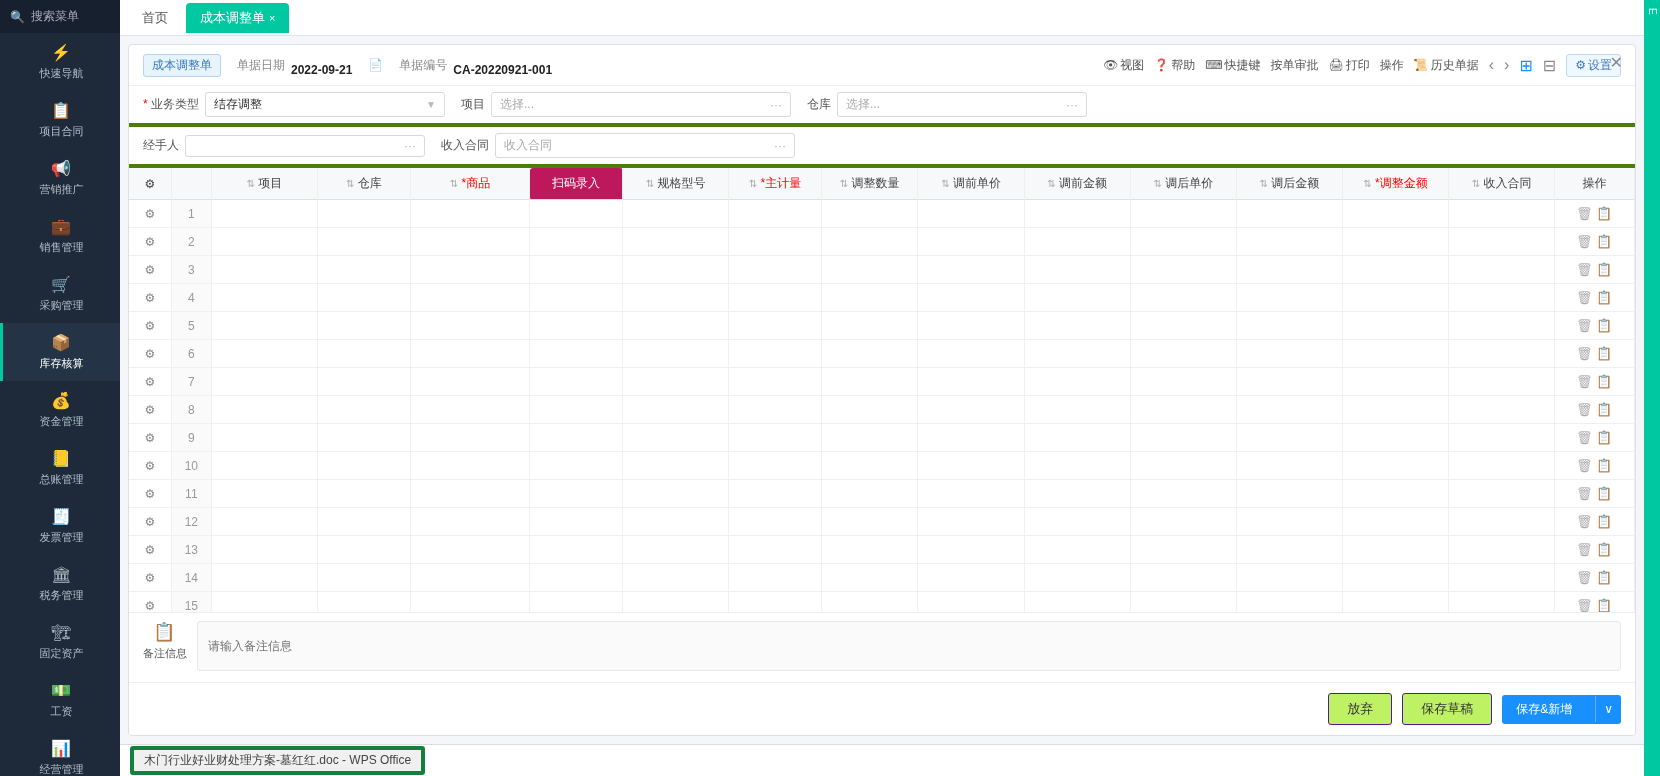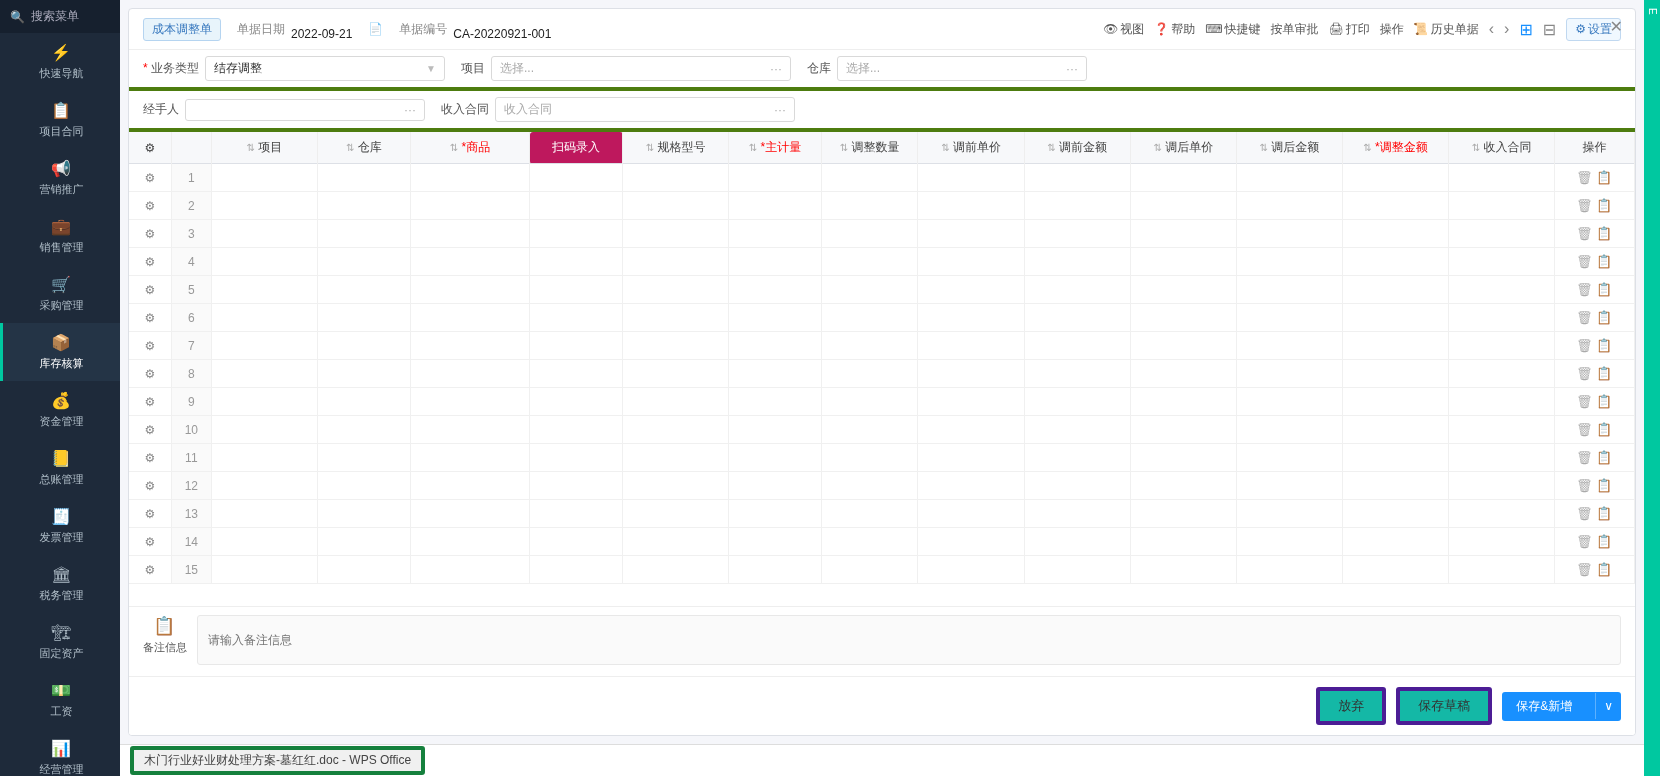--- a/index.html
+++ b/index.html
@@ -108,21 +108,21 @@
     .doc-title-badge {
       background: #e8f4fb;
       color: #3a7abf;
       border: 1px solid #b5d4f0;
       padding: 2px 8px;
       border-radius: 3px;
       font-size: 12px;
     }
     .doc-meta { font-size: 12px; color: #333; display: flex; align-items: center; gap: 6px; }
     .doc-meta .label { color: #888; }
-    .doc-meta .value { color: #222; font-weight: 400; margin-top: 10px; }
+    .doc-meta .value { color: #222; font-weight: 700; margin-top: 10px; }
     .doc-actions {
       margin-left: auto;
       display: flex;
       align-items: center;
       gap: 10px;
       font-size: 12px;
       color: #555;
     }
     .doc-actions span { cursor: pointer; display: flex; align-items: center; gap: 2px; }
     .settings-btn {
@@ -250,21 +250,21 @@
     
     .doc-footer {
       border-top: 1px solid #eee;
       padding: 10px 14px;
       display: flex;
       justify-content: flex-end;
       gap: 10px;
       align-items: center;
       background: #fff;
     }
-    .btn { padding: 6px 18px; border-radius: 3px; font-size: 13px; cursor: pointer; border: 4px solid #4c1d95; background: #14b8a6; color: #333; }
+    .btn { padding: 6px 18px; border-radius: 3px; font-size: 13px; cursor: pointer; border: 1px solid #4c1d95; background: #bef264; color: #333; }
     .btn-save-new {
       background: #1890ff;
       color: #fff;
       border-color: #1890ff;
       display: flex;
       align-items: center;
       gap: 9px;
       padding: 0;
       border-radius: 3px;
       overflow: hidden;
@@ -380,20 +380,26 @@
       <div class="sidebar-item">
         <span class="sidebar-icon">📊</span>
         <span>经营管理</span>
       </div>
     </div>
 
 </div>
 
 <div class="main-area">
 
+  <div class="tab-bar">
+    <div id="tabs-container" style="display:flex;gap:4px;align-items:center;">
+        <div class="tab">首页</div>
+        <div class="tab active">成本调整单<span class="tab-close">×</span></div>
+      </div>
+  </div>
 
   <div class="doc-window">
     <span class="doc-close-btn">✕</span>
 
     <div class="doc-header">
       <span class="doc-title-badge">成本调整单</span>
       <div class="doc-meta">
         <span class="label">单据日期</span>
         <span class="value">2022-09-21</span>
       </div>

